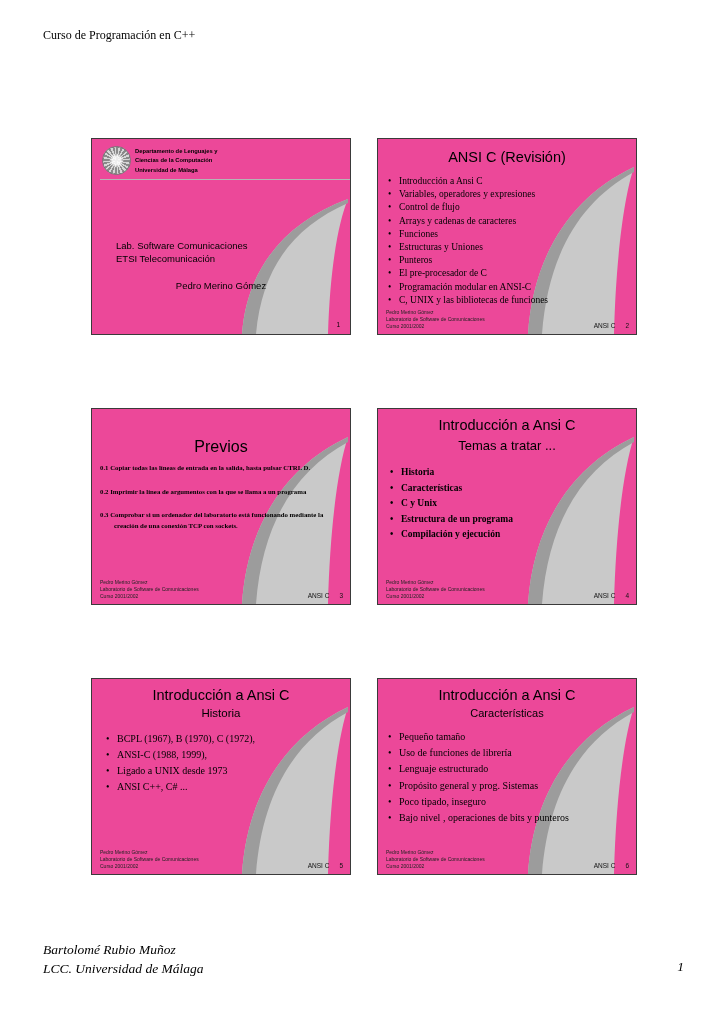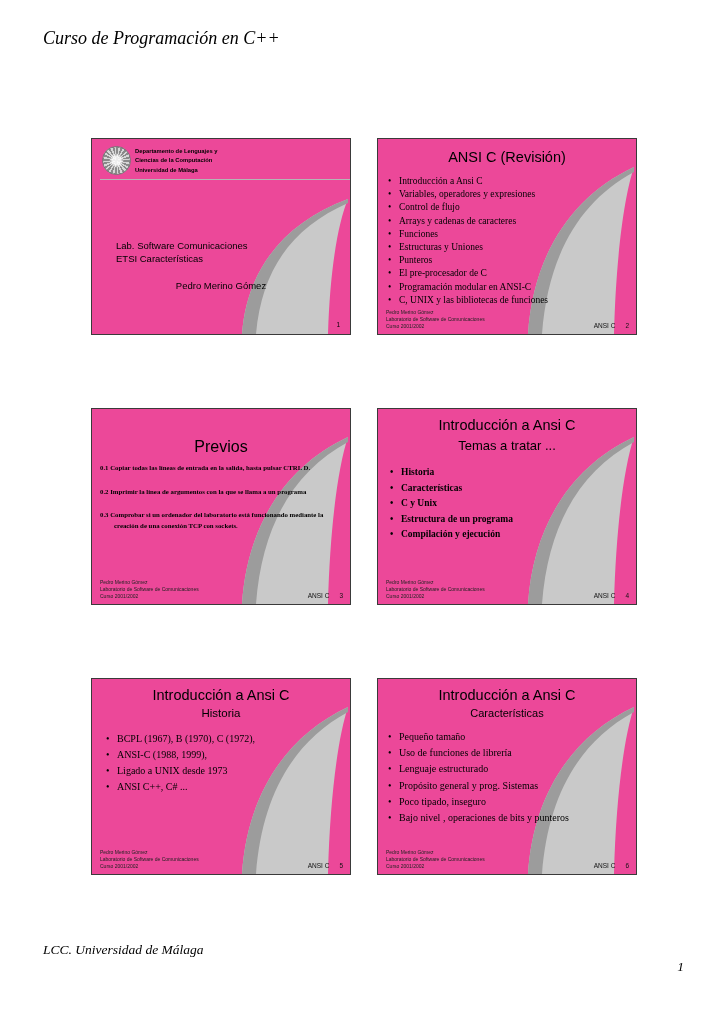--- a/index.html
+++ b/index.html
@@ -3,21 +3,21 @@
 <meta charset="utf-8">
 <style>
   html,body { margin:0; padding:0; }
   body {
     width:724px; height:1024px; position:relative; background:#ffffff;
     font-family:"Liberation Serif", serif; color:#000;
     overflow:hidden;
   }
   .page-header {
     position:absolute; left:43px; top:28px;
-    font-style:italic; font-size:18px;
+    font-size:12px;
   }
   .page-footer {
     position:absolute; left:43px; top:941px;
     font-style:italic; font-size:13.5px; line-height:1.38;
   }
   .page-num {
     position:absolute; right:40px; top:959px;
     font-style:italic; font-size:13.5px;
   }
   .slide {
@@ -91,21 +91,21 @@
     <path d="M256,60 C192,84 155,130 150,195 L164,195 C170,128 202,88 256,64 Z" fill="#9c9c9c"></path>
   </svg>
   <div class="seal"></div>
   <div class="logo-text">
     <div>Departamento de Lenguajes y</div>
     <div>Ciencias de la Computación</div>
     <div>Universidad de Málaga</div>
   </div>
   <div class="header-rule"></div>
   <div class="t-sub" style="top:101px;">Lab. Software Comunicaciones</div>
-  <div class="t-sub" style="top:114px;">ETSI Características</div>
+  <div class="t-sub" style="top:114px;">ETSI Telecomunicación</div>
   <div class="t-author" style="top:141px;">Pedro Merino Gómez</div>
   <div class="t-num">1</div>
 </div>
 
 <div class="slide" style="left:377px; top:138px;">
   <svg class="swoosh" viewBox="0 0 258 195" preserveAspectRatio="none" aria-hidden="true">
     <path d="M256,28 C246,58 238,118 236,195 L150,195 C155,118 192,58 256,28 Z" fill="#c9c9c9"></path>
     <path d="M256,28 C192,58 155,118 150,195 L164,195 C170,116 202,62 256,33 Z" fill="#9c9c9c"></path>
   </svg>
   <div class="s-title" style="top:10px; font-size:14.5px;">ANSI C (Revisión)</div>
@@ -293,15 +293,16 @@
     <div>Pedro Merino Gómez</div>
     <div>Laboratorio de Software de Comunicaciones</div>
     <div>Curso 2001/2002</div>
   </div>
   <div class="slide-pagenum">
     <span>ANSI  C</span><span class="num">6</span>
   </div>
 </div>
 
 <div class="page-footer">
+  <div>Bartolomé Rubio Muñoz</div>
   <div>LCC. Universidad de Málaga</div>
 </div>
 <div class="page-num">1</div>
 
 </body></html>

